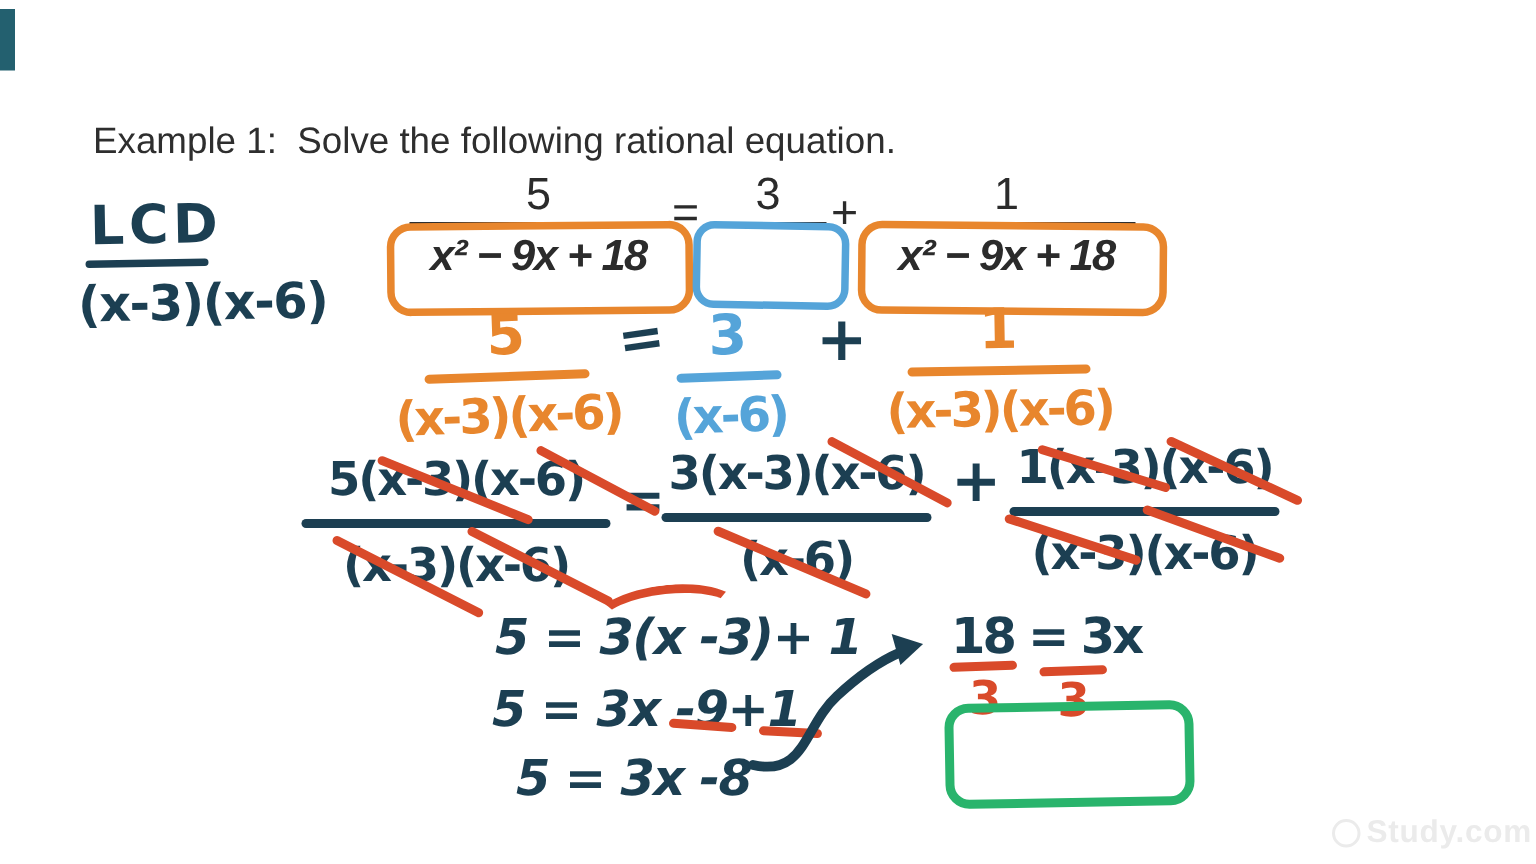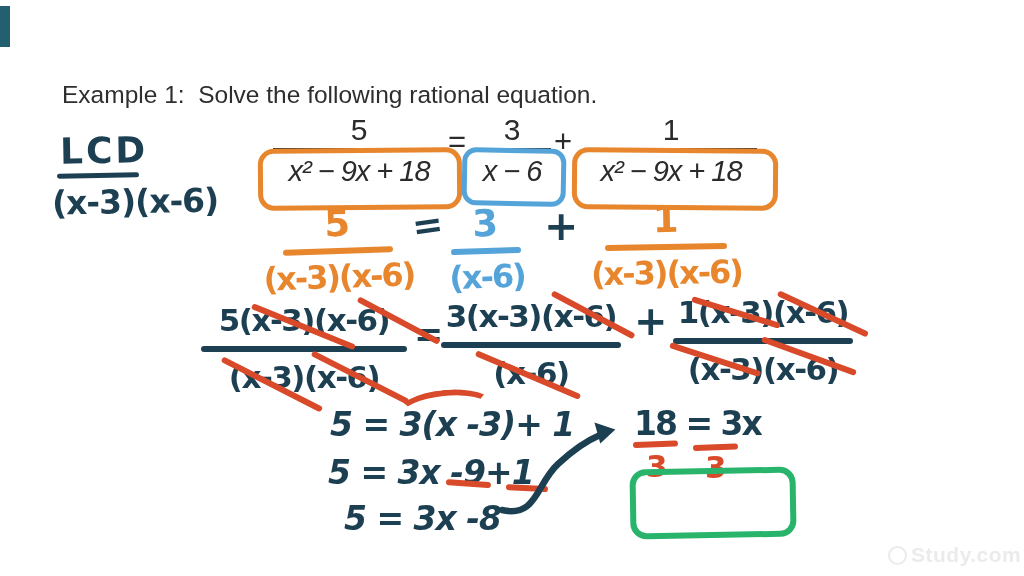--- a/index.html
+++ b/index.html
@@ -6,21 +6,21 @@
   #stage{position:relative;width:1024px;height:576px;background:#ffffff;overflow:hidden;
          font-family:"Liberation Sans",sans-serif;}
   .abs{position:absolute;}
   .hand{font-family:"DejaVu Sans",sans-serif;font-weight:700;}
   .navy{color:#1c3f52;} .orange{color:#e8862d;} .blue{color:#55a4d9;} .redt{color:#d94a2a;}
   .print{color:#2b2b2b;}
   
   .pfrac{text-align:center;}
   .pfrac .num{font-size:30px;line-height:36px;}
   .pfrac .bar{height:3px;background:#2f2f2f;margin:0 auto;}
-  .pfrac .den{font-size:29px;line-height:40px;font-style:italic;letter-spacing:-1px;}
+  .pfrac .den{font-size:29px;line-height:40px;font-style:italic;letter-spacing:-1px;font-weight:bold;}
   .hfrac{text-align:center;}
   .hfrac .num{font-size:37px;line-height:48px;}
   .hfrac .hbar{height:6px;border-radius:3px;margin:0 auto;}
   .hfrac .den{font-size:32px;line-height:46px;letter-spacing:-2px;}
   .bfrac{text-align:center;}
   .bfrac .num{font-size:31px;line-height:52px;letter-spacing:-1.5px;white-space:nowrap;}
   .bfrac .hbar{height:6px;border-radius:3px;margin:0 auto;}
   .bfrac .den{font-size:31px;line-height:50px;letter-spacing:-1.5px;white-space:nowrap;}
   .bg-navy{background:#1c3f52;} .bg-orange{background:#e8862d;} .bg-blue{background:#55a4d9;}
   .crossout{position:absolute;height:6px;background:#d94a2a;border-radius:3px;
@@ -51,21 +51,20 @@
   <div class="abs pfrac print" style="left:266px;top:112px;width:186px;">
     <div class="num">5</div>
     <div class="bar" style="width:172px;"></div>
     <div class="den">x² − 9x + 18</div>
     <div class="hibox" style="left:-8px;top:36px;width:194px;height:52px;border:5px solid #e8862d;transform:rotate(-0.5deg);"></div>
   </div>
   <div class="abs print" style="left:448px;top:124px;font-size:31px;">=</div>
   <div class="abs pfrac print" style="left:470px;top:112px;width:84px;">
     <div class="num">3</div>
     <div class="bar" style="width:78px;"></div>
-    <div class="den">x − 6</div>
     <div class="hibox" style="left:-8px;top:36px;width:94px;height:48px;border:5px solid #55a4d9;border-radius:14px;transform:rotate(1deg);"></div>
   </div>
   <div class="abs print" style="left:554px;top:124px;font-size:31px;">+</div>
   <div class="abs pfrac print" style="left:578px;top:112px;width:186px;">
     <div class="num">1</div>
     <div class="bar" style="width:172px;"></div>
     <div class="den">x² − 9x + 18</div>
     <div class="hibox" style="left:-6px;top:36px;width:196px;height:52px;border:5px solid #e8862d;transform:rotate(0.5deg);"></div>
   </div>
 

